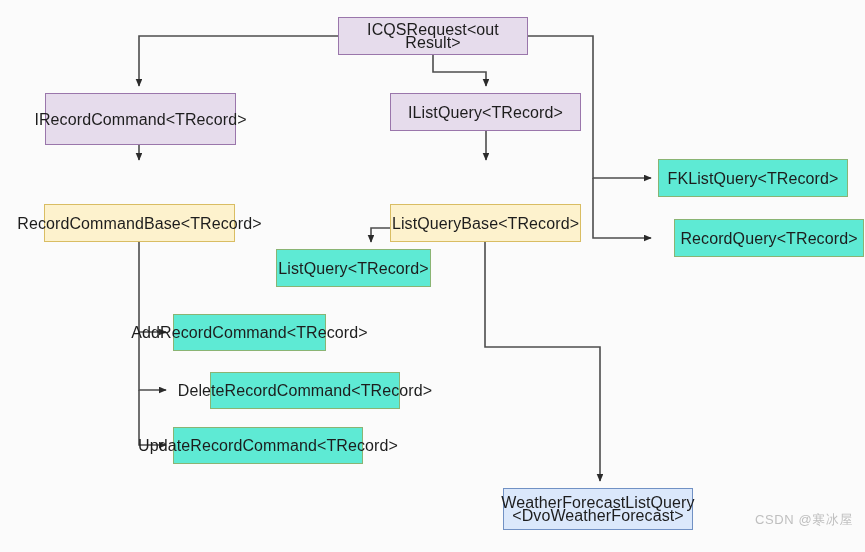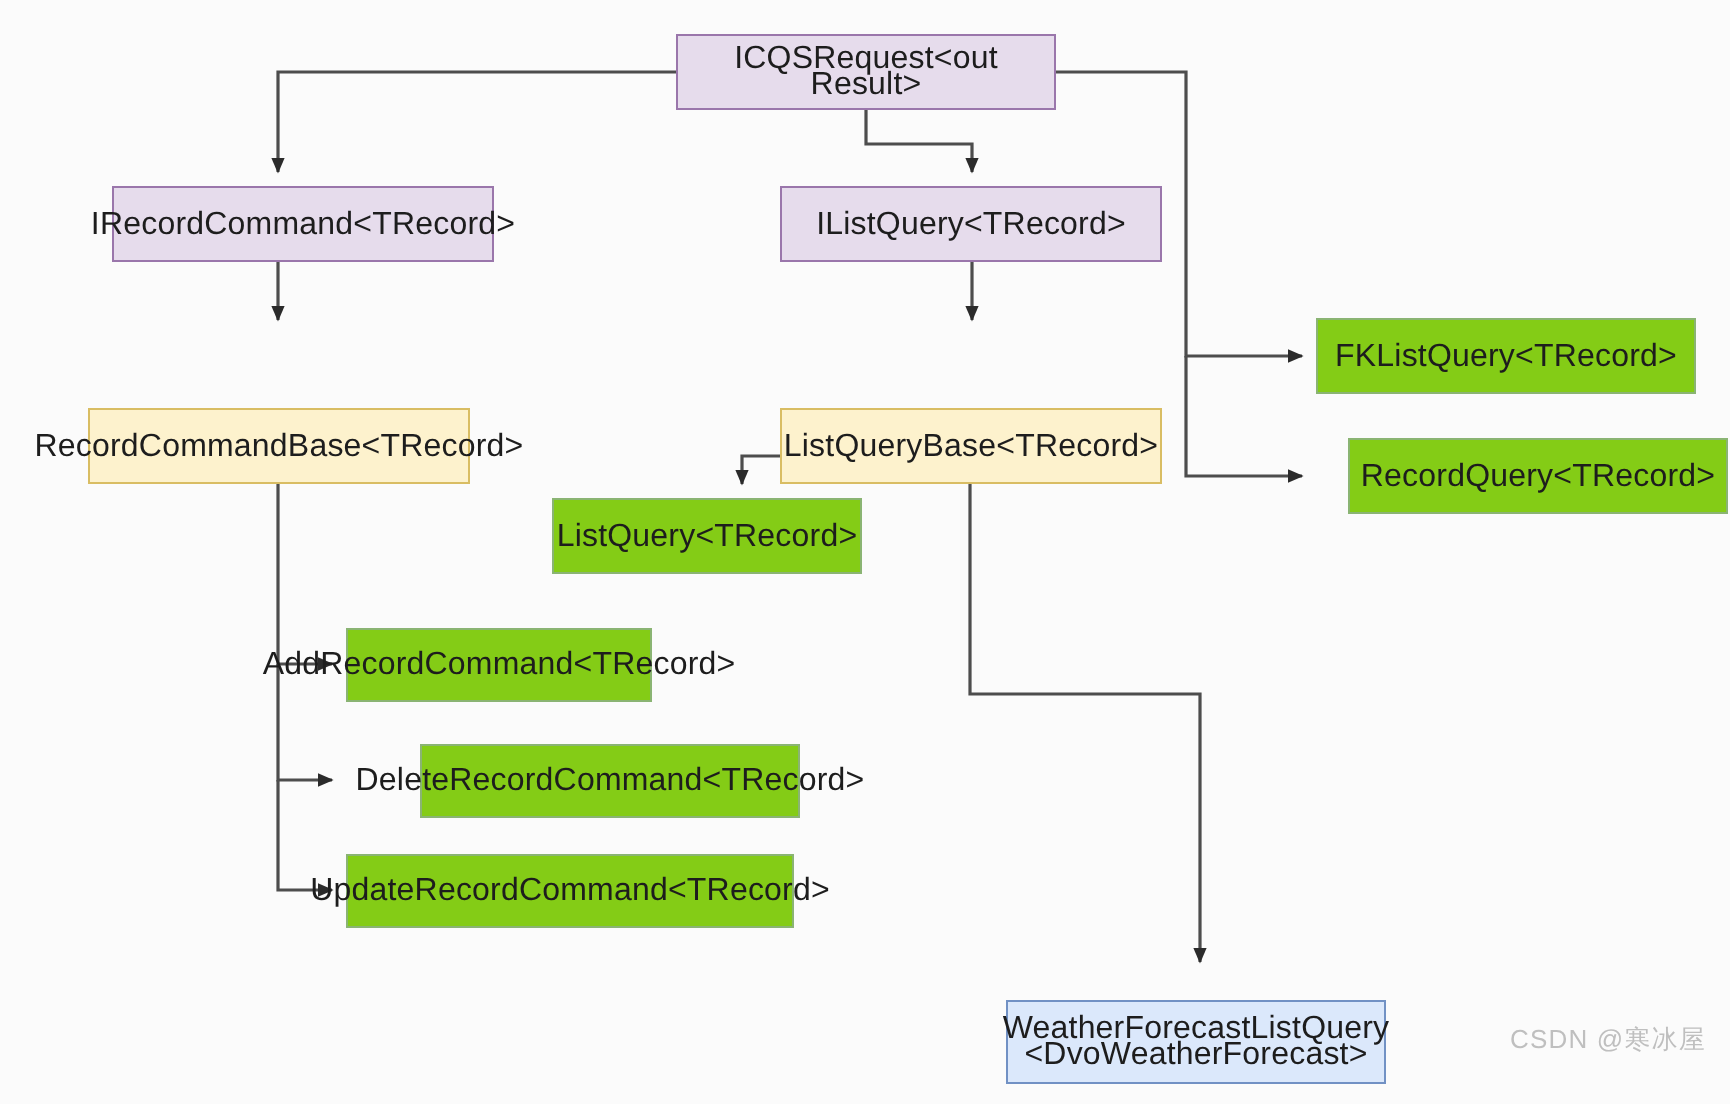--- a/index.html
+++ b/index.html
@@ -34,22 +34,22 @@
     text-align: center;
     font-size: 16px;
     line-height: 13px;
     color: #1d1d1d;
     letter-spacing: 0.1px;
     white-space: pre-line;
     padding: 0 4px;
   }
   .purple { background: #e6dcec; border-color: #9a76ab; }
   .yellow { background: #fdf2cd; border-color: #d9bd63; margin-top: 37px; }
-  .green  { background: #84cc16; border-color: #8ab473; }
-  .blue   { background: #dbe8fb; border-color: #7191c4; margin-top: 12px; }
+  .green  { background: #5eead4; border-color: #8ab473; }
+  .blue   { background: #dbe8fb; border-color: #7191c4; }
   .watermark {
     position: absolute;
     right: 12px;
     bottom: 23px;
     font-size: 13px;
     color: #bfbfbf;
     letter-spacing: 0.6px;
     white-space: nowrap;
   }
 </style>
@@ -74,28 +74,28 @@
         <path d="M 485 205 L 485 228 L 371 228 L 371 242" marker-end="url(#arrow)"></path>
         <path d="M 485 205 L 485 347 L 600 347 L 600 481" marker-end="url(#arrow)"></path>
         <path d="M 139 205 L 139 332 L 166 332" marker-end="url(#arrow)"></path>
         <path d="M 139 332 L 139 390 L 166 390" marker-end="url(#arrow)"></path>
         <path d="M 139 390 L 139 445 L 166 445" marker-end="url(#arrow)"></path>
       </g>
   </svg>
 
   <div id="node-layer">
       <div class="node purple" style="left: 338px; top: 17px; width: 190px; height: 38px;">ICQSRequest&lt;out Result&gt;</div>
-      <div class="node purple" style="left: 56px; top: 93px; width: 191px; height: 38px;">IRecordCommand&lt;TRecord&gt;</div>
+      <div class="node purple" style="left: 45px; top: 93px; width: 191px; height: 52px;">IRecordCommand&lt;TRecord&gt;</div>
       <div class="node purple" style="left: 390px; top: 93px; width: 191px; height: 38px;">IListQuery&lt;TRecord&gt;</div>
       <div class="node yellow" style="left: 44px; top: 167px; width: 191px; height: 38px;">RecordCommandBase&lt;TRecord&gt;</div>
       <div class="node yellow" style="left: 390px; top: 167px; width: 191px; height: 38px;">ListQueryBase&lt;TRecord&gt;</div>
       <div class="node green" style="left: 658px; top: 159px; width: 190px; height: 38px;">FKListQuery&lt;TRecord&gt;</div>
       <div class="node green" style="left: 674px; top: 219px; width: 190px; height: 38px;">RecordQuery&lt;TRecord&gt;</div>
       <div class="node green" style="left: 276px; top: 249px; width: 155px; height: 38px;">ListQuery&lt;TRecord&gt;</div>
       <div class="node green" style="left: 173px; top: 314px; width: 153px; height: 37px;">AddRecordCommand&lt;TRecord&gt;</div>
       <div class="node green" style="left: 173px; top: 372px; width: 190px; height: 37px; margin-left: 37px;">DeleteRecordCommand&lt;TRecord&gt;</div>
-      <div class="node green" style="left: 173px; top: 427px; width: 224px; height: 37px;">UpdateRecordCommand&lt;TRecord&gt;</div>
+      <div class="node green" style="left: 173px; top: 427px; width: 190px; height: 37px;">UpdateRecordCommand&lt;TRecord&gt;</div>
       <div class="node blue" style="left: 503px; top: 488px; width: 190px; height: 42px;">WeatherForecastListQuery
 &lt;DvoWeatherForecast&gt;</div>
     </div>
 
   <div class="watermark">CSDN @寒冰屋</div>
 </div>
 
 </body></html>

